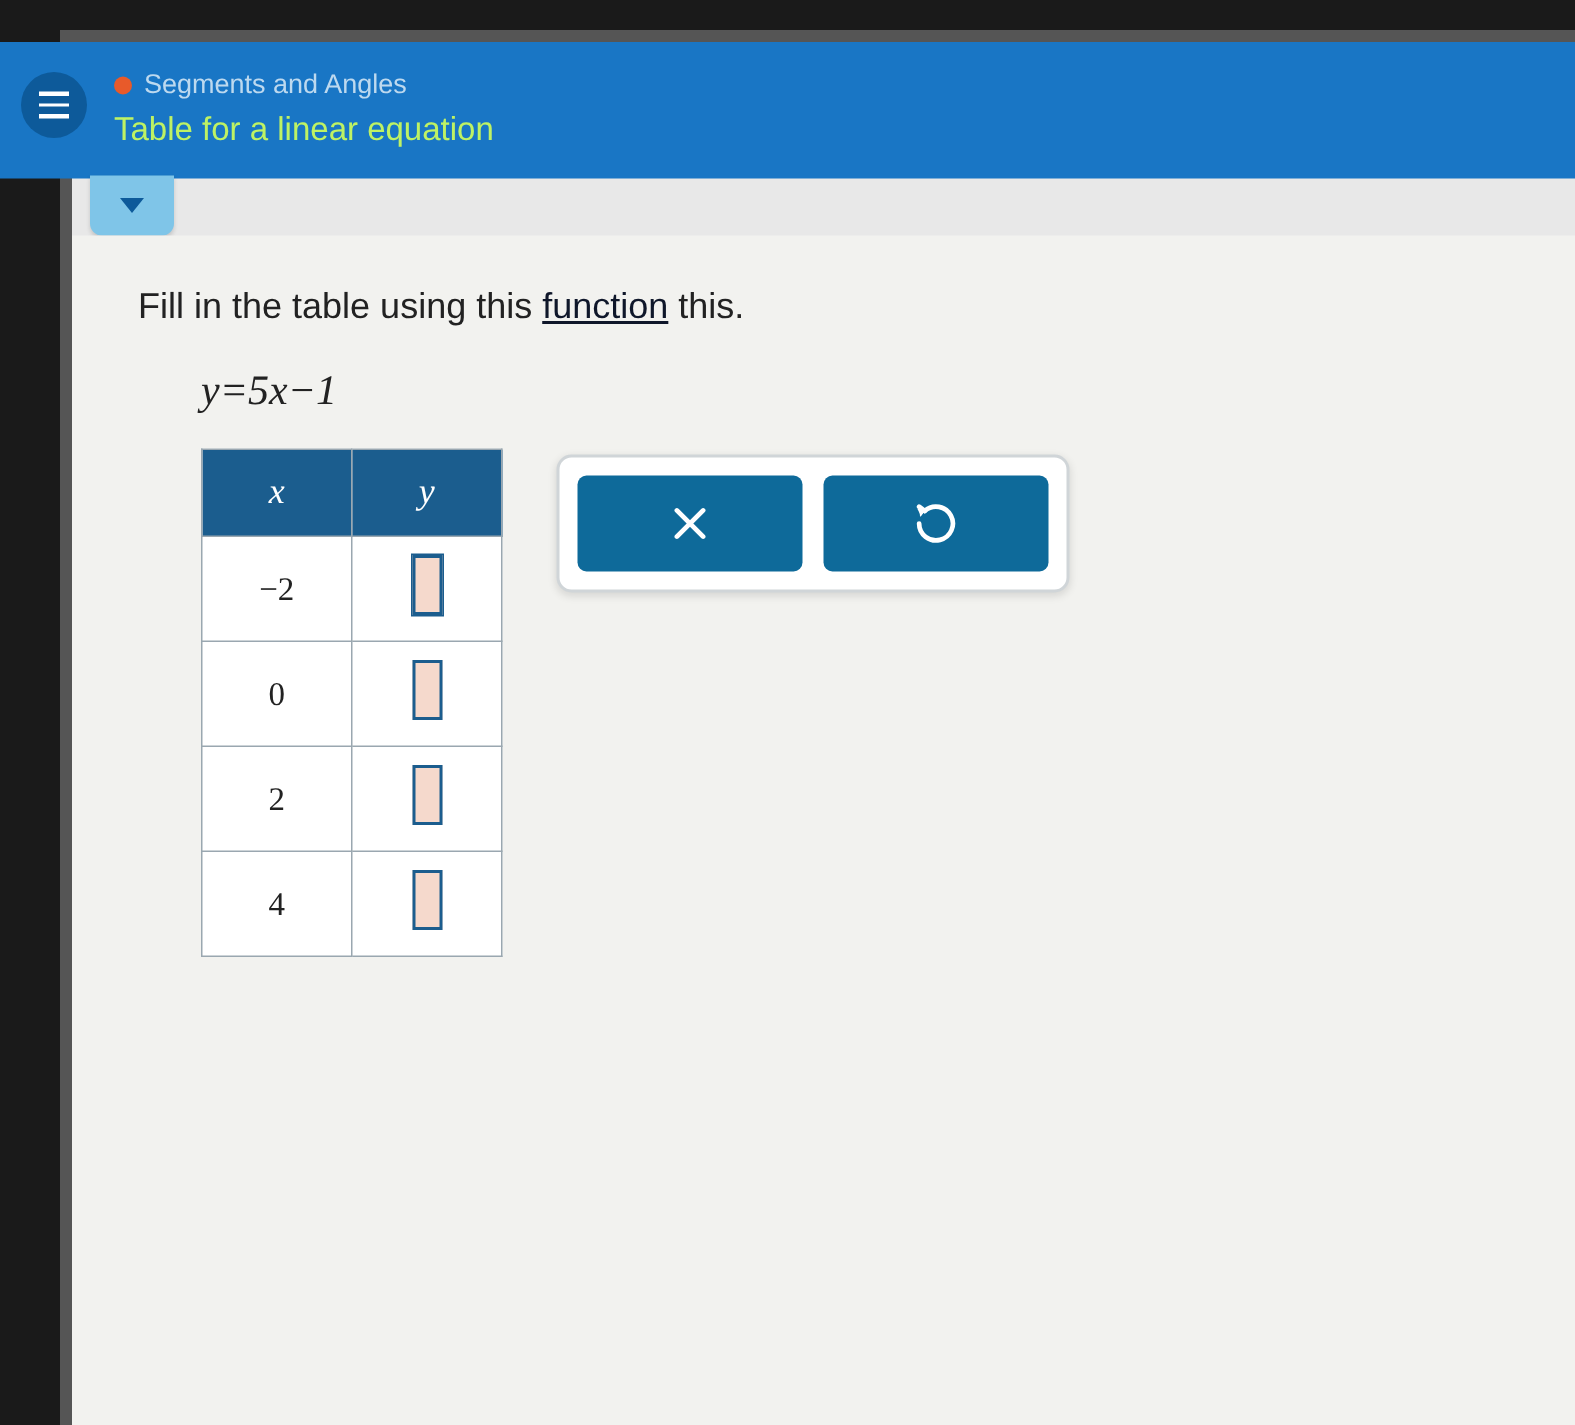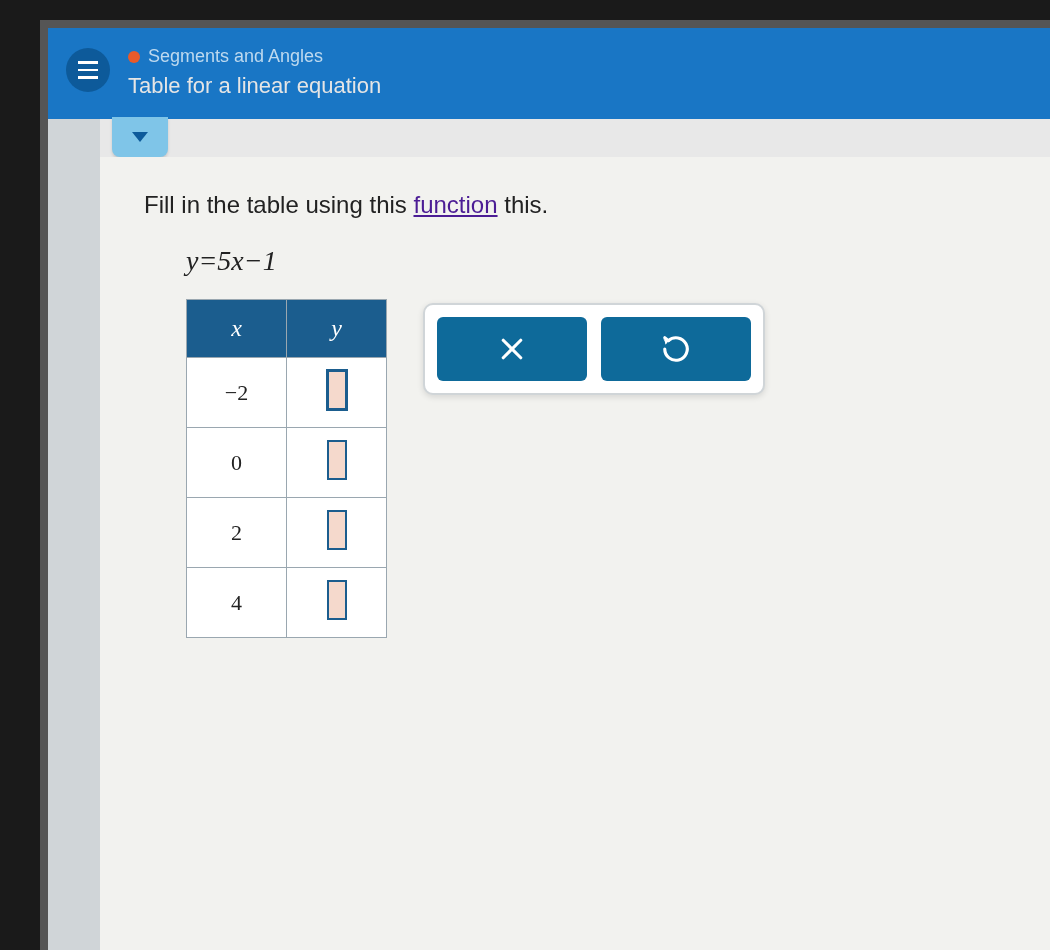--- a/index.html
+++ b/index.html
@@ -19,20 +19,21 @@
     .screen-border {
       background: #555;
       padding: 8px 0 0 8px;
       height: 100%;
     }
     .app-container {
       background: #e8e8e8;
       height: 100%;
       position: relative;
       display: flex;
+      flex-direction: column;
     }
     .left-rail {
       width: 52px;
       background: #d0d5d8;
       flex-shrink: 0;
     }
     .main-col {
       flex: 1;
       display: flex;
       flex-direction: column;
@@ -84,21 +85,21 @@
     .dot {
       width: 12px;
       height: 12px;
       border-radius: 50%;
       background: #e85a2a;
       display: inline-block;
     }
     .title {
       font-size: 22px;
       font-weight: 500;
-      color: #e5e5e5;
+      color: #bef264;
     }
     .dropdown-tab {
       width: 56px;
       height: 40px;
       background: #7fc5e8;
       border-radius: 0 0 8px 8px;
       display: flex;
       align-items: center;
       justify-content: center;
       cursor: pointer;
@@ -117,21 +118,21 @@
       background: #f2f2ef;
       flex: 1;
     }
     .instruction {
       font-size: 24px;
       color: #222;
       margin-bottom: 26px;
       font-weight: 500;
     }
     .instruction .function-link {
-      color: #4c1d95;
+      color: #0f172a;
       text-decoration: underline;
       cursor: pointer;
     }
     .equation {
       font-family: 'Times New Roman', serif;
       font-size: 28px;
       font-style: italic;
       color: #222;
       margin-left: 42px;
       margin-bottom: 22px;

